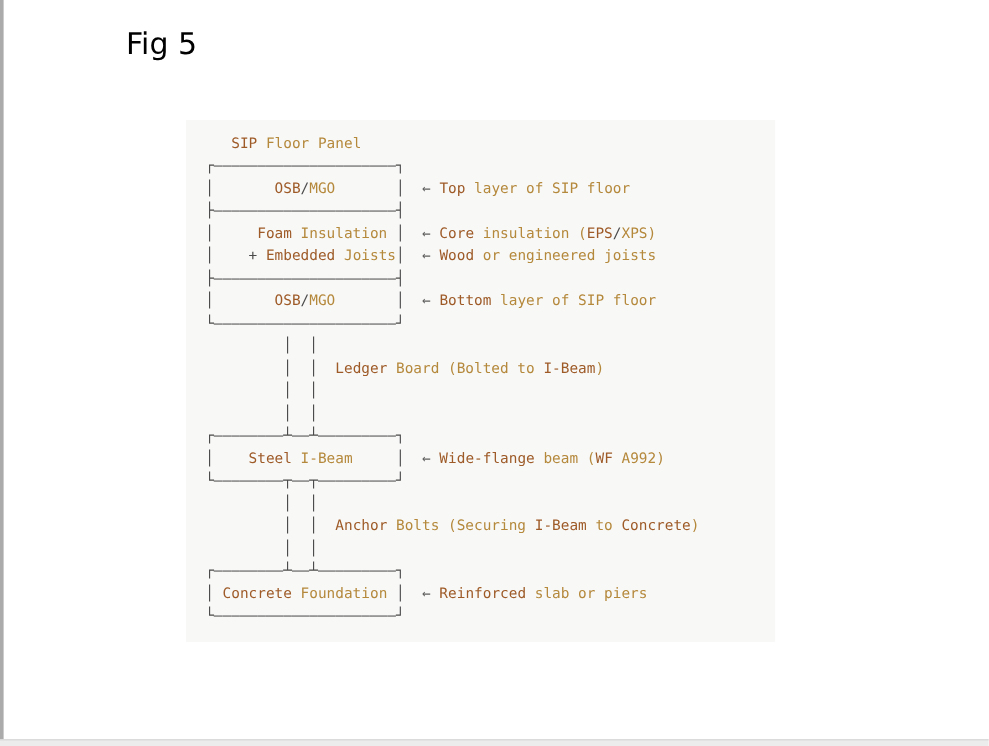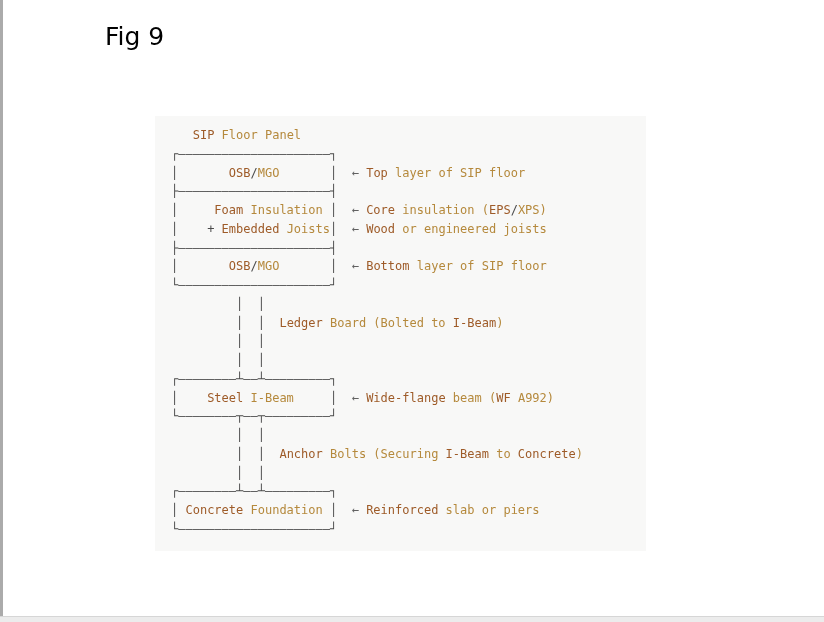--- a/index.html
+++ b/index.html
@@ -11,36 +11,36 @@
     --page-bg:#ffffff;
     --edge-gray:#ababab;
     --bottom-strip:#ececec;
   }
   *{margin:0;padding:0;box-sizing:border-box;}
   html,body{width:824px;height:622px;overflow:hidden;background:var(--page-bg);}
   .page{position:relative;width:824px;height:622px;background:var(--page-bg);font-family:"DejaVu Sans",sans-serif;}
   .left-edge{position:absolute;left:0;top:0;width:3px;height:622px;background:var(--edge-gray);}
   .bottom-edge{position:absolute;left:0;bottom:0;width:824px;height:6px;background:var(--bottom-strip);border-top:1px solid #d6d6d6;}
   .fig-label{position:absolute;left:105px;top:22px;font-size:25px;color:#000;font-family:"DejaVu Sans",sans-serif;}
-  .figure-panel{position:absolute;left:155px;top:116px;width:491px;height:435px;background:var(--panel-bg);}
+  .figure-panel{position:absolute;left:155px;top:100px;width:491px;height:435px;background:var(--panel-bg);}
   .ascii{padding:10px 16px;font-family:"DejaVu Sans Mono",monospace;font-size:12px;line-height:18.75px;white-space:pre;}
   .ascii .line{white-space:pre;}
   .tk-d{color:var(--accent-dark);}
   .tk-l{color:var(--accent-light);}
   .tk-b{color:var(--line-gray);}
   .tk-o{color:var(--line-gray);}
   .tk-a{color:var(--arrow-gray);}
   .tk-s{color:transparent;}
 </style>
 </head>
 <body>
 
 <div class="page">
   <div class="left-edge"></div>
 
-  <div class="fig-label">Fig 9</div>
+  <div class="fig-label">Fig 5</div>
 
   <div class="figure-panel">
     <div class="ascii"><div class="line"><span class="tk-s">   </span><span class="tk-d">SIP</span><span class="tk-s"> </span><span class="tk-l">Floor Panel</span></div><div class="line"><span class="tk-b">┌—————————————————————┐</span></div><div class="line"><span class="tk-b">│</span><span class="tk-s">       </span><span class="tk-d">OSB</span><span class="tk-o">/</span><span class="tk-l">MGO</span><span class="tk-s">       </span><span class="tk-b">│</span><span class="tk-s">  </span><span class="tk-a">←</span><span class="tk-s"> </span><span class="tk-d">Top</span><span class="tk-l"> layer of SIP floor</span></div><div class="line"><span class="tk-b">├—————————————————————┤</span></div><div class="line"><span class="tk-b">│</span><span class="tk-s">     </span><span class="tk-d">Foam</span><span class="tk-l"> Insulation</span><span class="tk-s"> </span><span class="tk-b">│</span><span class="tk-s">  </span><span class="tk-a">←</span><span class="tk-s"> </span><span class="tk-d">Core</span><span class="tk-l"> insulation (</span><span class="tk-d">EPS</span><span class="tk-o">/</span><span class="tk-l">XPS)</span></div><div class="line"><span class="tk-b">│</span><span class="tk-s">    </span><span class="tk-o">+</span><span class="tk-s"> </span><span class="tk-d">Embedded</span><span class="tk-s"> </span><span class="tk-l">Joists</span><span class="tk-b">│</span><span class="tk-s">  </span><span class="tk-a">←</span><span class="tk-s"> </span><span class="tk-d">Wood</span><span class="tk-l"> or engineered joists</span></div><div class="line"><span class="tk-b">├—————————————————————┤</span></div><div class="line"><span class="tk-b">│</span><span class="tk-s">       </span><span class="tk-d">OSB</span><span class="tk-o">/</span><span class="tk-l">MGO</span><span class="tk-s">       </span><span class="tk-b">│</span><span class="tk-s">  </span><span class="tk-a">←</span><span class="tk-s"> </span><span class="tk-d">Bottom</span><span class="tk-l"> layer of SIP floor</span></div><div class="line"><span class="tk-b">└—————————————————————┘</span></div><div class="line"><span class="tk-s">         </span><span class="tk-b">│</span><span class="tk-s">  </span><span class="tk-b">│</span></div><div class="line"><span class="tk-s">         </span><span class="tk-b">│</span><span class="tk-s">  </span><span class="tk-b">│</span><span class="tk-s">  </span><span class="tk-d">Ledger</span><span class="tk-s"> </span><span class="tk-l">Board (Bolted to </span><span class="tk-d">I-Beam</span><span class="tk-l">)</span></div><div class="line"><span class="tk-s">         </span><span class="tk-b">│</span><span class="tk-s">  </span><span class="tk-b">│</span></div><div class="line"><span class="tk-s">         </span><span class="tk-b">│</span><span class="tk-s">  </span><span class="tk-b">│</span></div><div class="line"><span class="tk-b">┌————————┴——┴—————————┐</span></div><div class="line"><span class="tk-b">│</span><span class="tk-s">    </span><span class="tk-d">Steel</span><span class="tk-s"> </span><span class="tk-l">I-Beam</span><span class="tk-s">     </span><span class="tk-b">│</span><span class="tk-s">  </span><span class="tk-a">←</span><span class="tk-s"> </span><span class="tk-d">Wide-flange</span><span class="tk-s"> </span><span class="tk-l">beam (</span><span class="tk-d">WF</span><span class="tk-s"> </span><span class="tk-l">A992)</span></div><div class="line"><span class="tk-b">└————————┬——┬—————————┘</span></div><div class="line"><span class="tk-s">         </span><span class="tk-b">│</span><span class="tk-s">  </span><span class="tk-b">│</span></div><div class="line"><span class="tk-s">         </span><span class="tk-b">│</span><span class="tk-s">  </span><span class="tk-b">│</span><span class="tk-s">  </span><span class="tk-d">Anchor</span><span class="tk-s"> </span><span class="tk-l">Bolts (Securing </span><span class="tk-d">I-Beam</span><span class="tk-l"> to </span><span class="tk-d">Concrete</span><span class="tk-l">)</span></div><div class="line"><span class="tk-s">         </span><span class="tk-b">│</span><span class="tk-s">  </span><span class="tk-b">│</span></div><div class="line"><span class="tk-b">┌————————┴——┴—————————┐</span></div><div class="line"><span class="tk-b">│</span><span class="tk-s"> </span><span class="tk-d">Concrete</span><span class="tk-s"> </span><span class="tk-l">Foundation</span><span class="tk-s"> </span><span class="tk-b">│</span><span class="tk-s">  </span><span class="tk-a">←</span><span class="tk-s"> </span><span class="tk-d">Reinforced</span><span class="tk-l"> slab or piers</span></div><div class="line"><span class="tk-b">└—————————————————————┘</span></div></div>
   </div>
 
   <div class="bottom-edge"></div>
 </div>
 
 </body></html>

